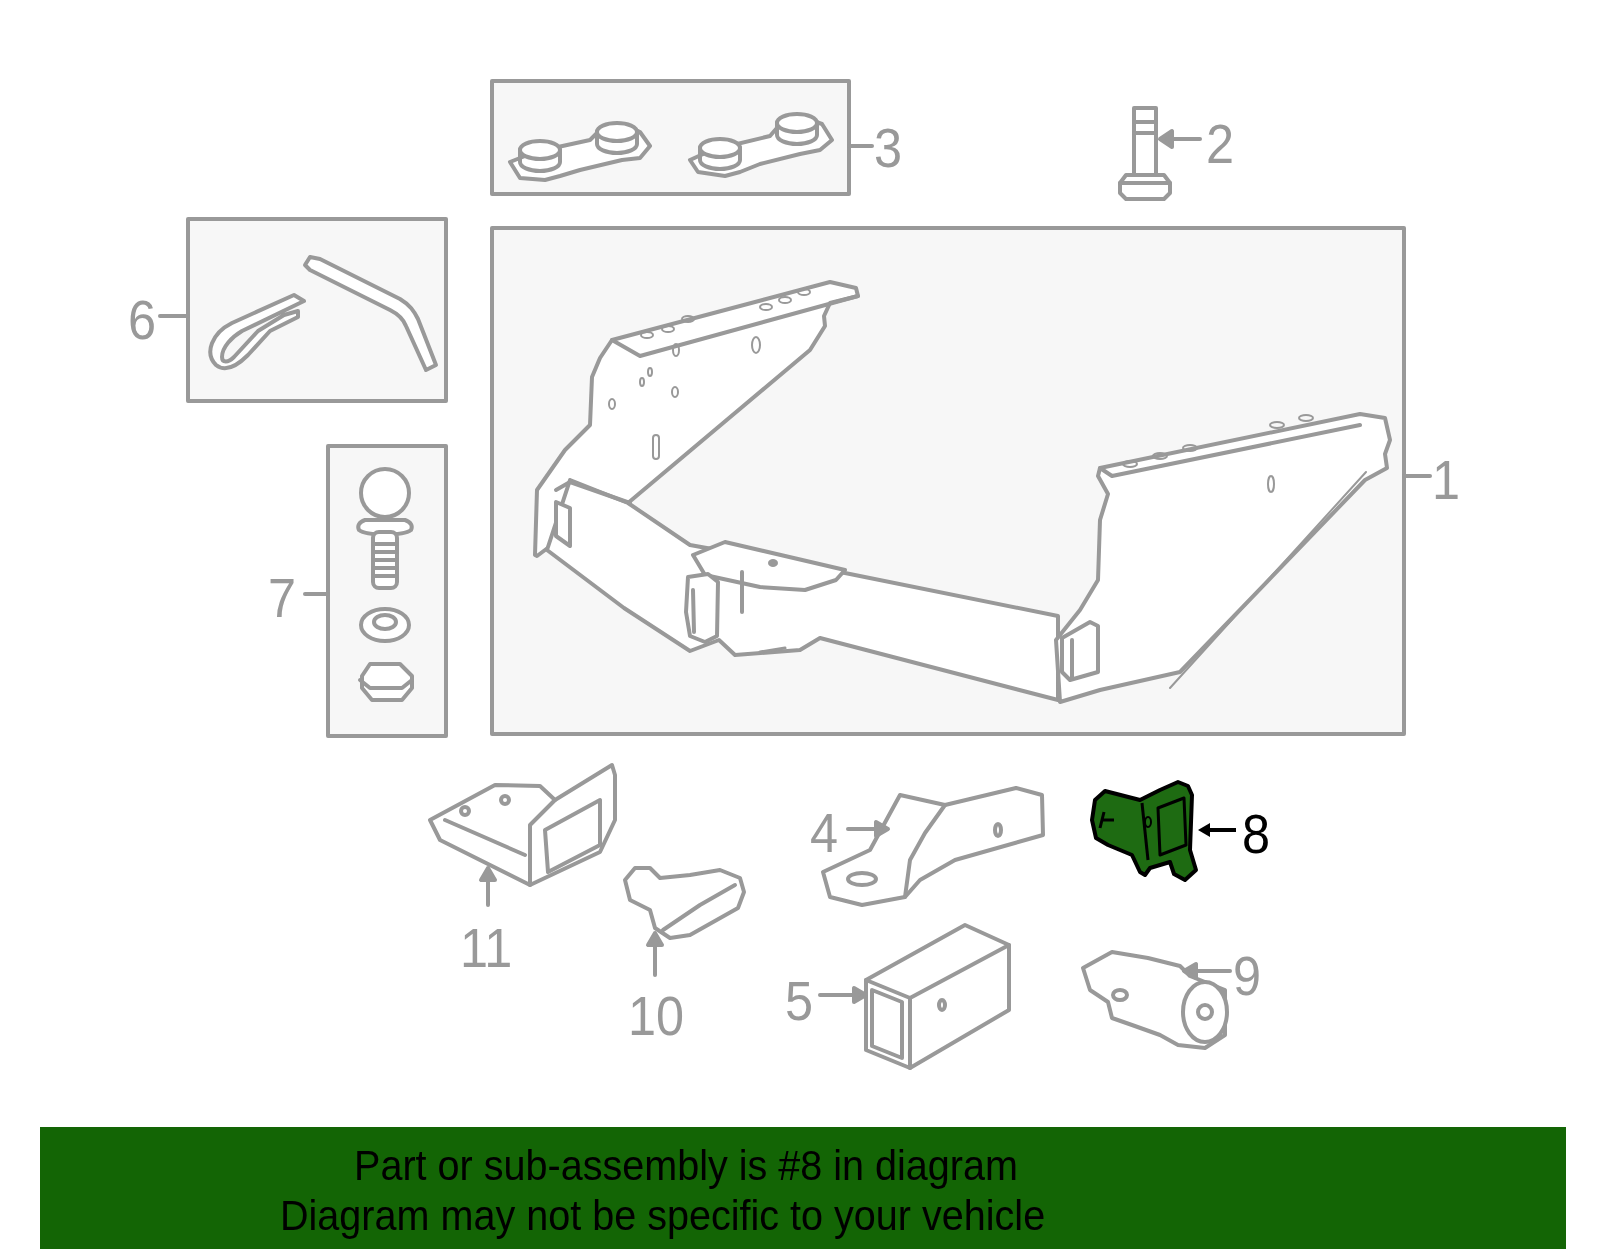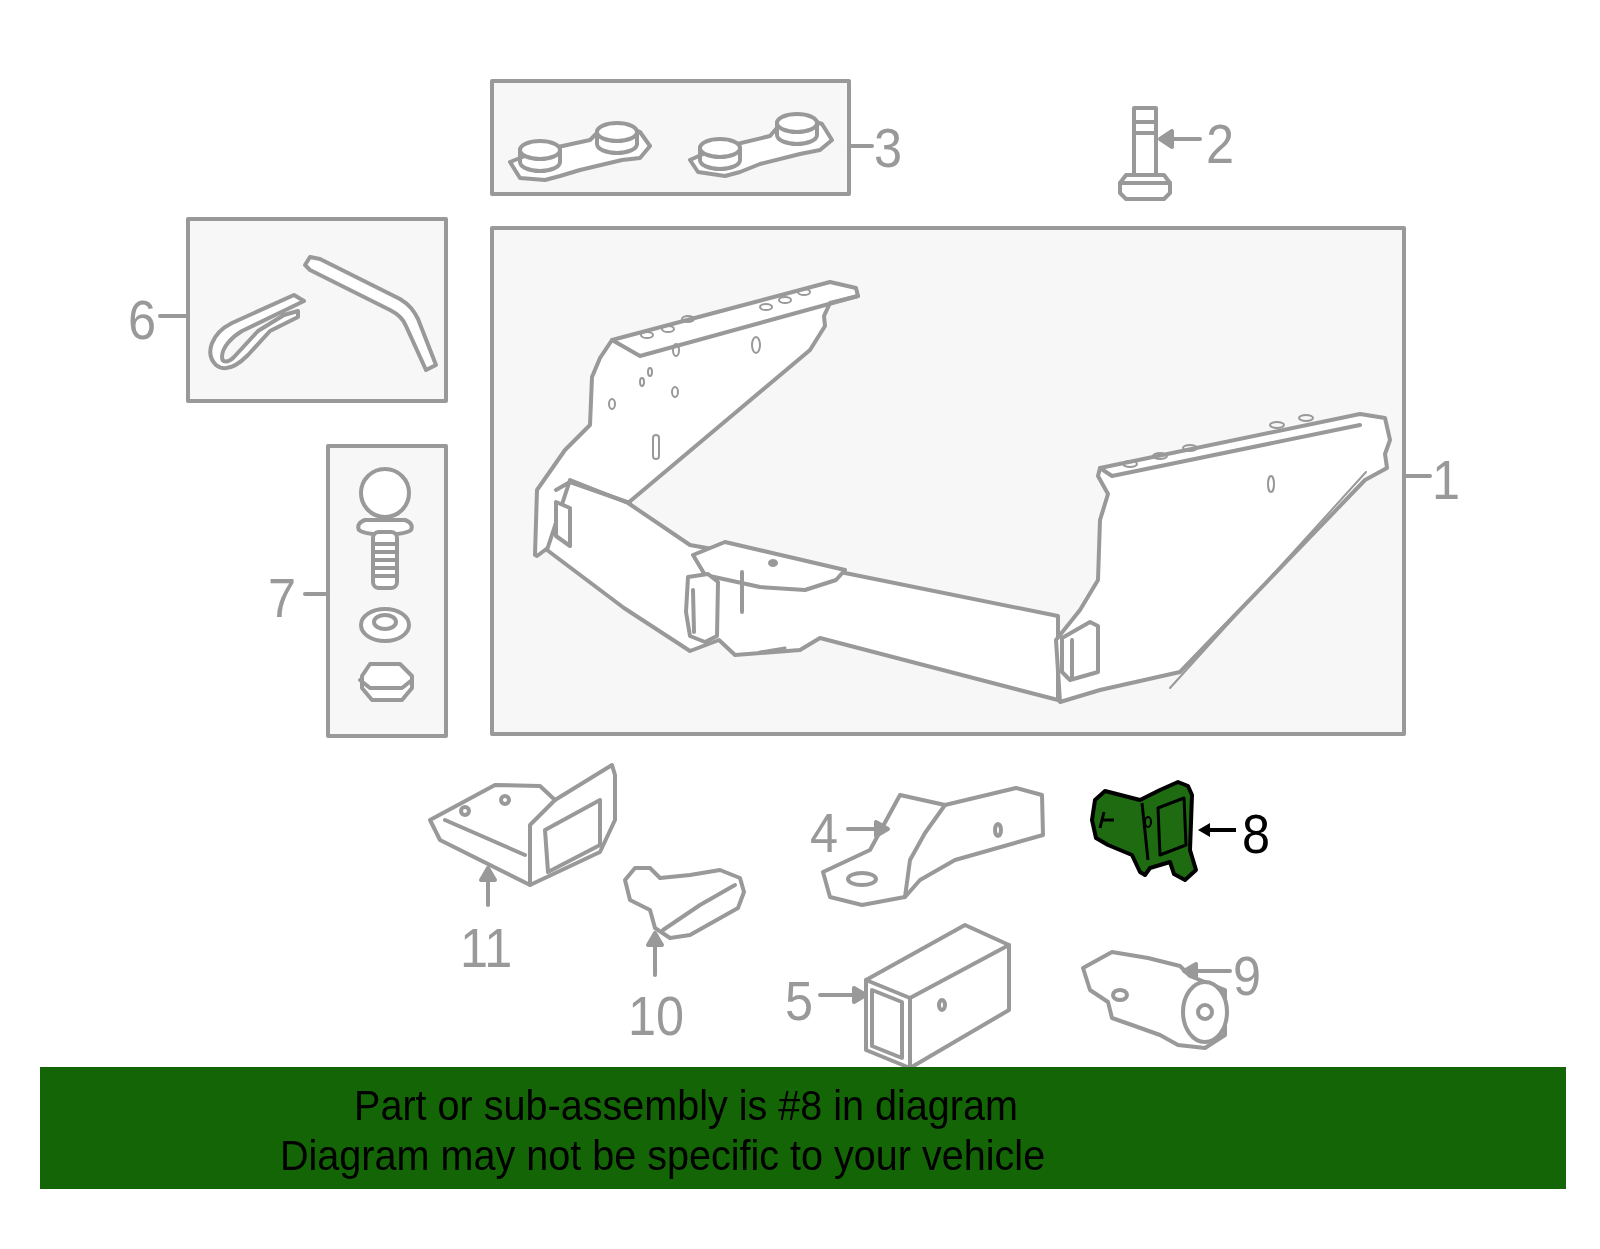--- a/index.html
+++ b/index.html
@@ -1,20 +1,20 @@
 <!DOCTYPE html>
 <html><head>
 <meta charset="utf-8">
 <style>
   html, body { margin: 0; padding: 0; background: #ffffff; }
   body { width: 1600px; height: 1249px; position: relative; overflow: hidden; font-family: "Liberation Sans", sans-serif; }
   #diagram { position: absolute; left: 0; top: 0; width: 1600px; height: 1249px; }
   .callout { position: absolute; font-family: "Liberation Sans", sans-serif; font-size: 56px; line-height: 56px; color: #999999; transform: scaleX(0.9); transform-origin: left top; }
   .callout.highlight { color: #000000; }
-  #banner { position: absolute; left: 40px; top: 1067px; width: 1526px; height: 122px; background: #136505; }
+  #banner { position: absolute; left: 40px; top: 1127px; width: 1526px; height: 122px; background: #136505; }
   #banner .line { position: absolute; left: 0; width: 1520px; font-family: "Liberation Sans", sans-serif; font-size: 43px; color: #000000; transform: scaleX(0.92); transform-origin: left top; white-space: nowrap; }
   #banner .l1 { top: 14px; left: 314px; }
   #banner .l2 { top: 64px; left: 240px; }
 </style>
 </head>
 <body>
 
 <svg id="diagram" viewBox="0 0 1600 1249" xmlns="http://www.w3.org/2000/svg">
   <g fill="none" stroke="#999999" stroke-width="4" stroke-linejoin="round" stroke-linecap="round">
 

